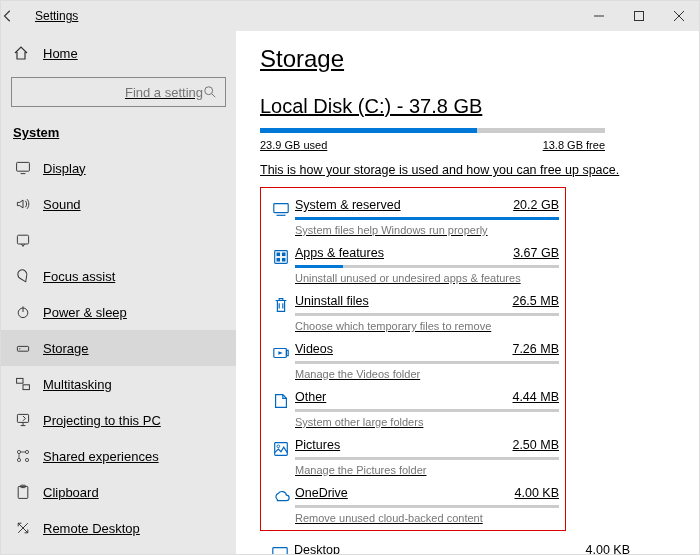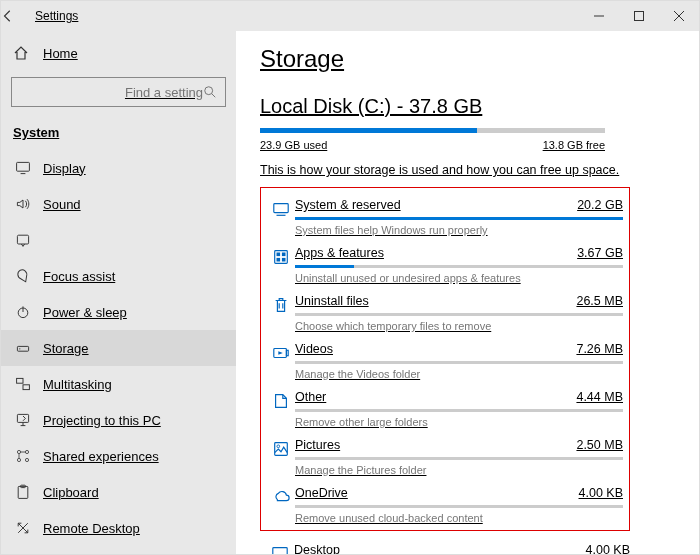--- a/index.html
+++ b/index.html
@@ -21,21 +21,21 @@
 .nav-item { display: flex; align-items: center; padding: 10px 12px; cursor: pointer; }
 .nav-item .ic { width: 20px; margin-right: 10px; display: flex; justify-content: center; }
 .nav-item.selected { background: #d8d8d8; }
 .right { flex: 1; padding: 14px 10px 0 24px; overflow: auto; position: relative; }
 .h1 { font-size: 24px; font-weight: 400; margin-bottom: 22px; }
 .diskline { font-size: 20px; margin-bottom: 10px; }
 .bigbar { width: 345px; height: 5px; background: #ccc; position: relative; margin-bottom: 6px; }
 .bigbar .fill { height: 5px; background: #0078d7; }
 .barmeta { width: 345px; display: flex; justify-content: space-between; font-size: 11px; margin-bottom: 12px; }
 .desc { font-size: 12.5px; margin-bottom: 10px; }
-.cats { border: 1.5px solid #d00; padding: 4px 6px 2px 6px; margin-bottom: 6px; width: 370px; }
+.cats { border: 1.5px solid #d00; padding: 4px 6px 2px 6px; margin-bottom: 6px; width: 306px; }
 .cat { display: flex; padding: 6px 0 4px 0; cursor: pointer; }
 .cat .ic { width: 28px; display: flex; justify-content: center; color: #0067c0; padding-top: 2px; }
 .cat .body2 { flex: 1; }
 .cat .row1 { display: flex; justify-content: space-between; font-size: 12.5px; }
 .cat .minibar { height: 3px; background: #ccc; margin: 5px 0 4px 0; position: relative; }
 .cat .minibar .fill { height: 3px; background: #0078d7; }
 .cat .hint { font-size: 11px; color: #777; }
 .extra { display: flex; padding: 6px 0 4px 6px; width: 370px; }
 .extra .ic { width: 28px; display: flex; justify-content: center; color: #0067c0; padding-top: 2px; }
 .extra .body2 { flex: 1; }
@@ -293,21 +293,21 @@
               </svg>
             </div>
             <div class="body2">
               <div class="row1">
                 <span>Other</span>
                 <span>4.44 MB</span>
               </div>
               <div class="minibar">
                 <div class="fill" style="width:0%"></div>
               </div>
-              <div class="hint">Remove other large folders</div>
+              <div class="hint">System other large folders</div>
             </div>
           </div>
           <div class="cat">
             <div class="ic">
               <svg width="18" height="18" viewBox="0 0 20 20">
                 <rect x="3" y="3" width="14" height="14" rx="1" stroke="#0067c0" fill="none" stroke-width="1.3"></rect>
                 <circle cx="7" cy="7" r="1.5" stroke="#0067c0" fill="none"></circle>
                 <path d="M3 14l4-4 3 3 3-5 4 6" stroke="#0067c0" fill="none" stroke-width="1.3"></path>
               </svg>
             </div>

